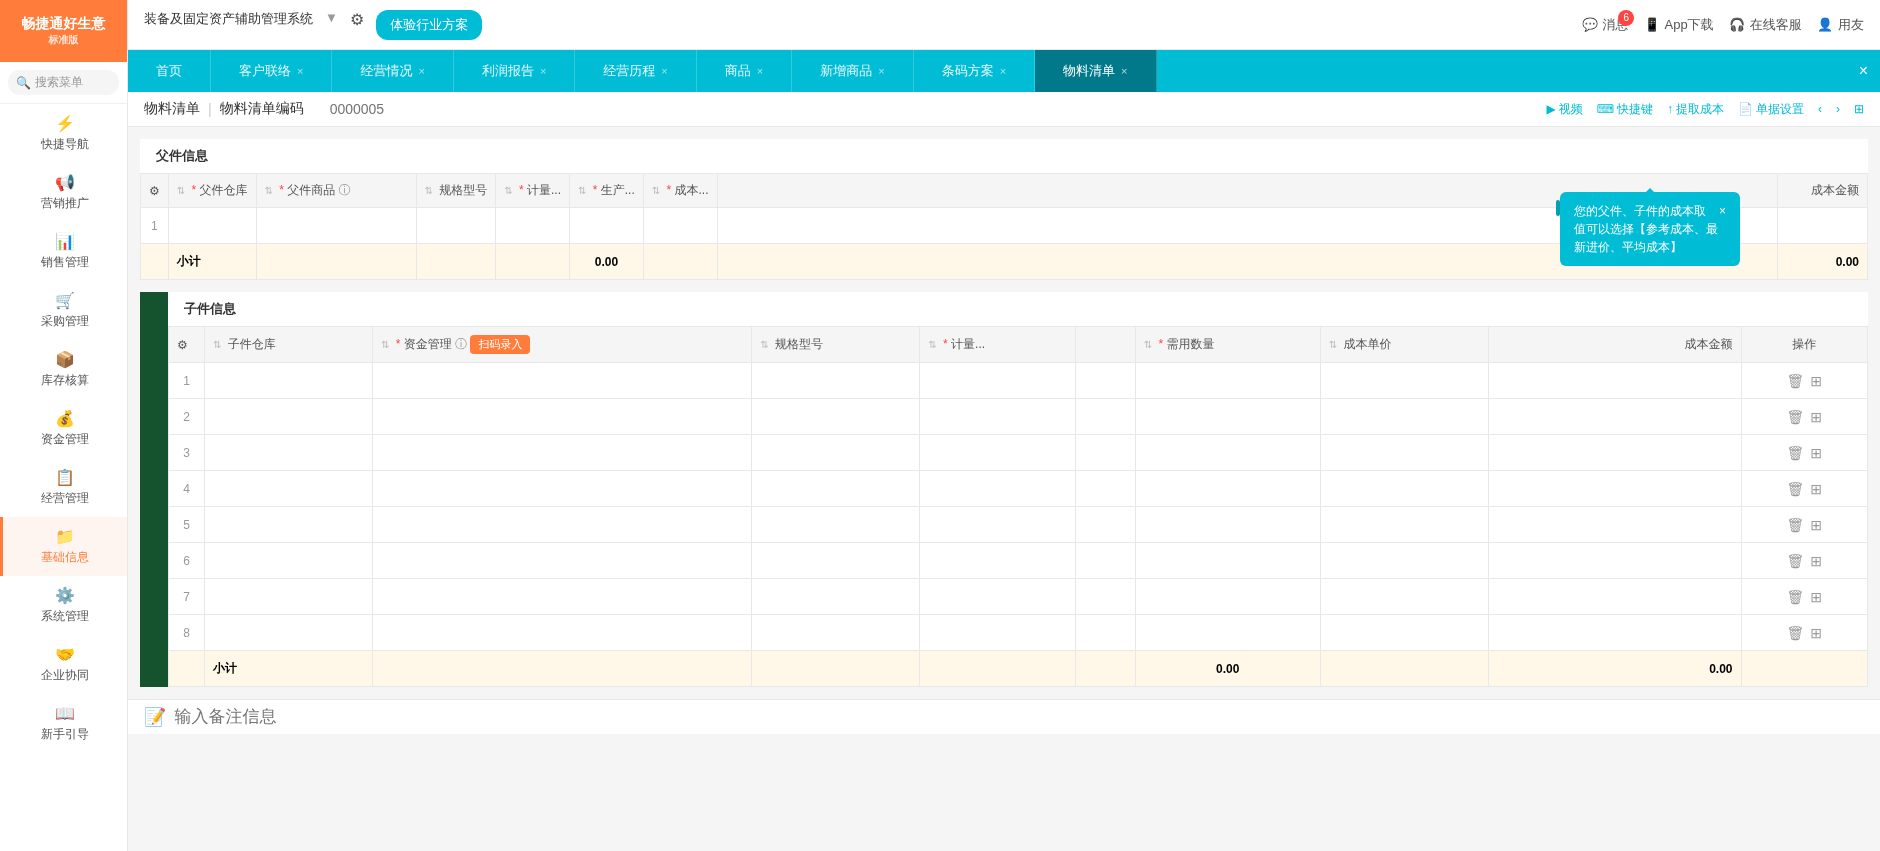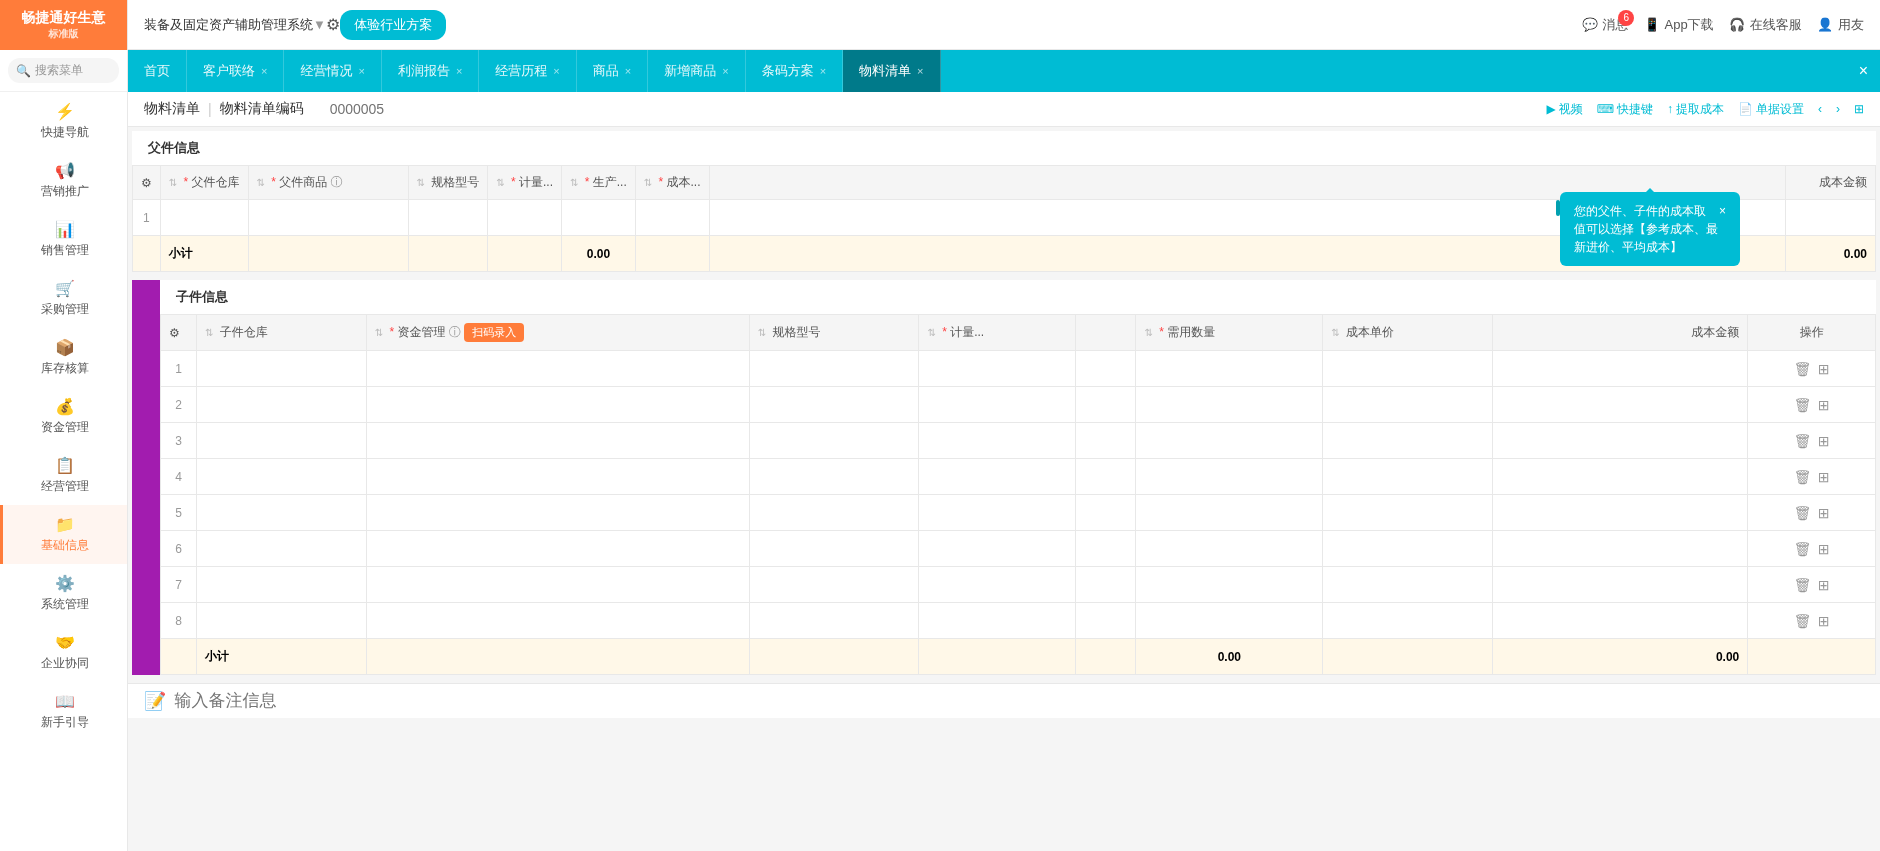--- a/index.html
+++ b/index.html
@@ -9,21 +9,21 @@
     .sidebar {
       width: 128px;
       background: #fff;
       display: flex;
       flex-direction: column;
       border-right: 1px solid #e8e8e8;
       flex-shrink: 0;
     }
     .sidebar-logo {
       background: #ff7c3a;
-      height: 50px;
+      height: 62px;
       display: flex;
       align-items: center;
       justify-content: center;
       flex-direction: column;
       color: white;
       font-size: 14px;
       font-weight: bold;
     }
     .sidebar-logo .sub { font-size: 10px; color: rgba(255,255,255,0.8); }
     .sidebar-search {
@@ -68,21 +68,21 @@
       height: 50px;
       background: #fff;
       display: flex;
       align-items: center;
       justify-content: space-between;
       padding: 0 16px;
       border-bottom: 1px solid #e8e8e8;
     }
     .top-header-left {
       display: flex;
-      align-items: center;
+      gap: 12px;
       color: #555;
       font-size: 13px;
     }
     .top-header-left .system-name { color: #333; }
     .top-header-left .dropdown-arrow { color: #999; }
     .top-header-left .settings-icon { font-size: 16px; cursor: pointer; }
     .experience-btn {
       background: #00bcd4;
       color: white;
       border: none;
@@ -127,21 +127,21 @@
       align-items: center;
       height: 42px;
       overflow-x: auto;
       flex-shrink: 0;
     }
     .nav-tabs::-webkit-scrollbar { display: none; }
     .nav-tab {
       height: 58px;
       display: flex;
       align-items: center;
-      padding: 0 16px;
+      padding: 0 28px;
       color: rgba(255,255,255,0.9);
       font-size: 13px;
       cursor: pointer;
       white-space: nowrap;
       gap: 6px;
       border-right: 1px solid rgba(255,255,255,0.2);
     }
     .nav-tab.active { background: #007a8a; color: white; }
     .nav-tab .close-x { font-size: 11px; opacity: 0.7; }
     .nav-tabs-close { margin-left: auto; padding: 0 12px; color: white; font-size: 16px; cursor: pointer; }
@@ -180,22 +180,22 @@
       display: flex;
       align-items: center;
       gap: 14px;
       font-size: 12px;
       color: #00bcd4;
     }
     .page-header-right span { cursor: pointer; display: flex; align-items: center; gap: 3px; }
 
     
     .section {
-      background: #a21caf;
-      margin: 4px;
+      background: #14532d;
+      margin: 12px;
       padding: 0;
     }
     .section-title {
       padding: 8px 16px;
       font-size: 13px;
       font-weight: bold;
       color: #333;
       background: white;
     }
 

